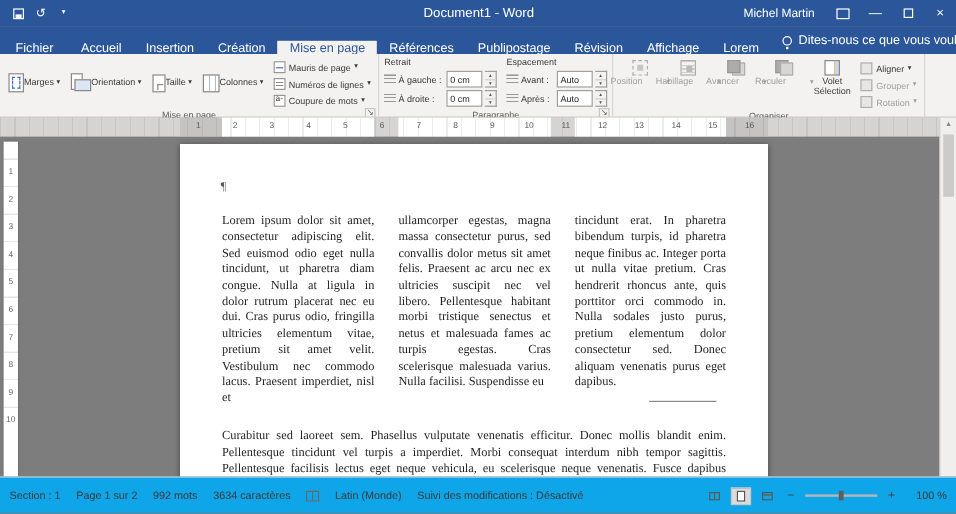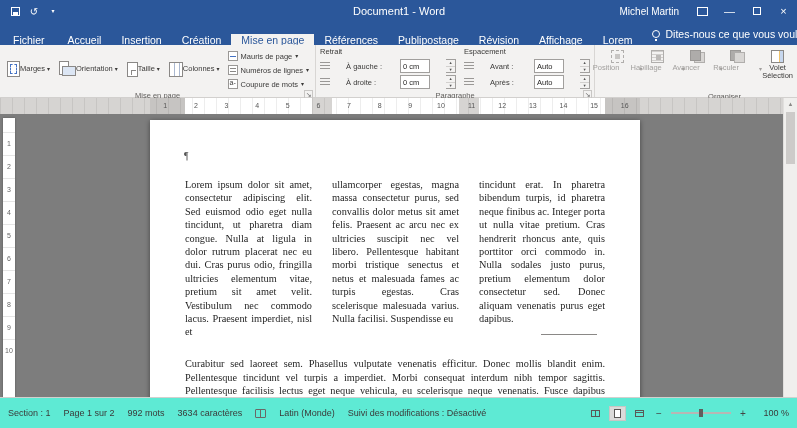--- a/index.html
+++ b/index.html
@@ -52,21 +52,21 @@
   .smallbtn { display:flex; align-items:center; gap:3px; font-size:7.5px; color:#3b3a39; height:12px; padding:0 2px; white-space:nowrap; }
   .mini { width:10px; height:10px; border:1px solid #9a9896; background:#fff; position:relative; flex:none; display:inline-block; }
   .mini.break::after { content:""; position:absolute; left:1px; right:1px; top:4px; border-top:1px dashed #4472c4; }
   .mini.lines::after { content:""; position:absolute; left:1px; right:1px; top:2px; height:6px;
     background:repeating-linear-gradient(180deg,#8a8886 0 1px,transparent 1px 3px); }
   .mini.hyph::after { content:"a-"; position:absolute; left:1px; top:-1px; font-size:7px; color:#3b3a39; }
 
   .pcols { display:flex; gap:8px; padding:2px 4px 0 4px; }
   .pcol { display:flex; flex-direction:column; }
   .phead { font-size:7.5px; color:#3b3a39; margin-bottom:2px; }
-  .prow { display:flex; align-items:center; gap:16px; height:16px; }
+  .prow { display:flex; align-items:center; gap:2px; height:16px; }
   .pic { width:10px; height:8px; flex:none; background:repeating-linear-gradient(180deg,#9a9896 0 1px,transparent 1px 3px); }
   .plabel { font-size:7.5px; color:#3b3a39; width:38px; white-space:nowrap; }
   .plabel.narrow { width:28px; }
   .pfield { width:30px; height:14px; border:1px solid #a19f9d; background:#fff; font-size:7.5px; color:#201f1e; display:flex; align-items:center; padding:0 2px; }
   .pspin { width:10px; height:14px; display:flex; flex-direction:column; border:1px solid #a19f9d; border-left:none; background:#f3f2f1; }
   .pspin span { flex:1; font-size:4.5px; line-height:6px; text-align:center; color:#555; }
   .pspin span:first-child { border-bottom:1px solid #d2d0ce; }
 
   .obtn { width:37px; display:flex; flex-direction:column; align-items:center; gap:1px; padding:3px 1px 0 1px; font-size:7.5px; line-height:8px; text-align:center; color:#a19f9d; }
   .obtn.enabled { color:#3b3a39; }
@@ -112,21 +112,21 @@
   .breakline { position:absolute; left:391px; top:214px; width:56px; height:1px; background:#8a8886; }
   .tail { position:absolute; left:35px; top:237px; width:420px; font-family:"Liberation Serif", serif; font-size:10.3px; line-height:13.6px; color:#1f1f1f; text-align:justify; }
 
   
   .vscroll { position:absolute; right:0; top:98px; width:14px; bottom:18px; background:#f0efed; border-left:1px solid #e1dfdd; }
   .vs-up, .vs-down { position:absolute; left:0; width:100%; height:12px; font-size:6px; color:#8a8886; text-align:center; line-height:12px; }
   .vs-up { top:0; } .vs-down { bottom:0; }
   .vs-thumb { position:absolute; top:14px; left:2px; width:9px; height:52px; background:#cdcbc9; }
 
   
-  .statusbar { position:absolute; left:0; right:0; bottom:0; height:18px; background:#5eead4; border-top:1px solid #d2d0ce;
+  .statusbar { position:absolute; left:0; right:0; bottom:0; height:18px; background:#0ea5e9; border-top:1px solid #d2d0ce;
     display:flex; align-items:center; font-size:9px; color:#3b3a39; padding:15px 8px; gap:13px; white-space:nowrap; }
   .ic-book { width:11px; height:9px; border:1px solid #6a6866; border-radius:1px; position:relative; flex:none; display:inline-block; }
   .ic-book::after { content:""; position:absolute; left:4px; top:0; bottom:0; width:1px; background:#6a6866; }
   .sb-right { margin-left:auto; display:flex; align-items:center; gap:7px; }
   .vw { width:15px; height:13px; display:flex; align-items:center; justify-content:center; }
   .vw.active { background:#dcdbda; outline:1px solid #c8c6c4; }
   .vw-read { width:9px; height:7px; border:1px solid #5a5856; position:relative; }
   .vw-read::after { content:""; position:absolute; left:3px; top:0; bottom:0; width:1px; background:#5a5856; }
   .vw-print { width:7px; height:9px; border:1px solid #5a5856; background:#fff; }
   .vw-web { width:9px; height:7px; border:1px solid #5a5856; position:relative; }

